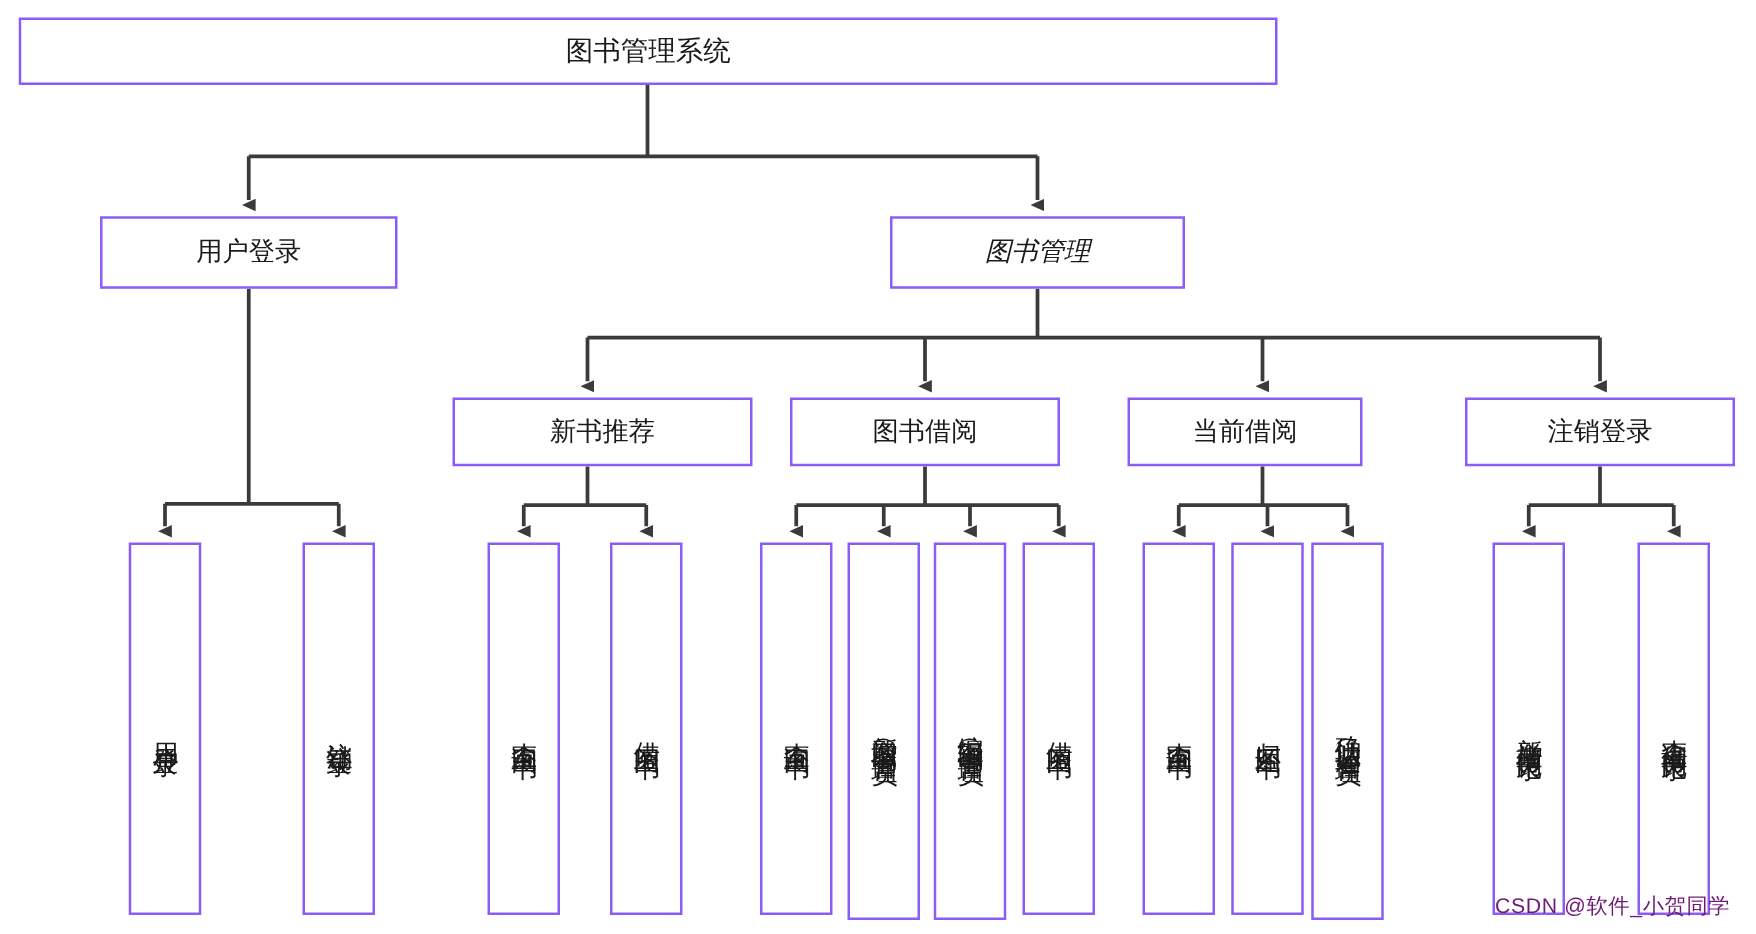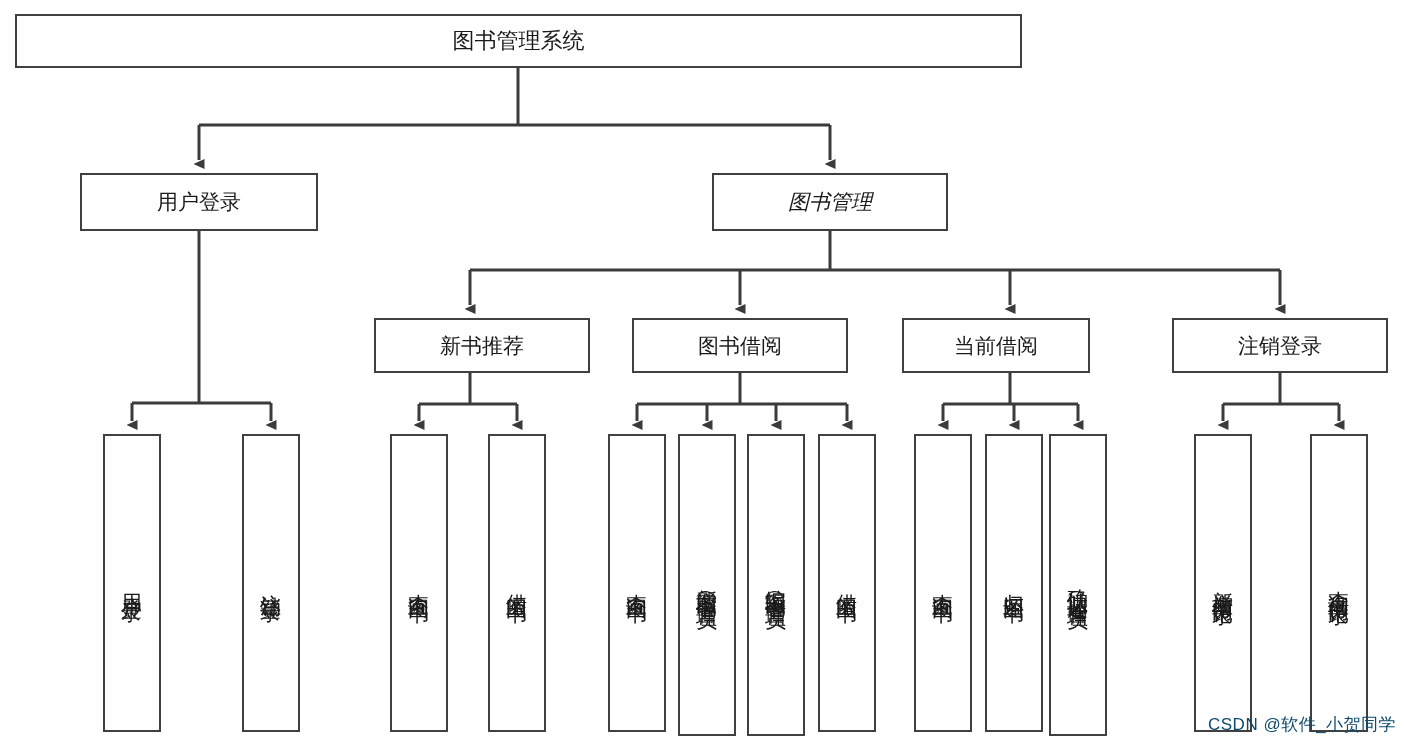--- a/index.html
+++ b/index.html
@@ -21,21 +21,21 @@
     position: absolute;
     left: 0;
     top: 0;
     width: 1405px;
     height: 747px;
   }
   .node-box {
     position: absolute;
     box-sizing: border-box;
     background: #ffffff;
-    border: 2px solid #404040;
+    border: 2px solid #8b5cf6;
     display: flex;
     align-items: center;
     justify-content: center;
     color: #1a1a1a;
   }
   .node-h {
     font-size: 21px;
     line-height: 1.2;
     white-space: nowrap;
   }
@@ -47,24 +47,23 @@
     writing-mode: vertical-rl;
     text-orientation: upright;
     letter-spacing: 3px;
     line-height: 1;
     white-space: nowrap;
     padding: 2px 0;
   }
   .watermark {
     position: absolute;
     font-size: 17px;
-    color: #0c4a6e;
+    color: #701a75;
     white-space: nowrap;
     letter-spacing: 0.5px;
-    padding-left: 12px;
   }
 </style>
 </head>
 <body>
 
 <div id="canvas">
 
   <svg id="diagram-svg" viewBox="0 0 1405 747" xmlns="http://www.w3.org/2000/svg">
     <defs>
       <marker id="arrow" markerWidth="10" markerHeight="11" refX="1" refY="5.5" orient="auto" markerUnits="userSpaceOnUse">
@@ -122,21 +121,21 @@
     <span>图书管理系统</span>
   </div>
 
   <div class="node-box node-h" style="left:80px; top:173px; width:238px; height:58px;">
     <span>用户登录</span>
   </div>
   <div class="node-box node-h" style="left:712px; top:173px; width:236px; height:58px;font-style:italic;">
     <span>图书管理</span>
   </div>
 
-  <div class="node-box node-h" style="left:374px; top:318px; width:216px; height:55px;">
+  <div class="node-box node-h" style="left:362px; top:318px; width:240px; height:55px;">
     <span>新书推荐</span>
   </div>
   <div class="node-box node-h" style="left:632px; top:318px; width:216px; height:55px;">
     <span>图书借阅</span>
   </div>
   <div class="node-box node-h" style="left:902px; top:318px; width:188px; height:55px;">
     <span>当前借阅</span>
   </div>
   <div class="node-box node-h" style="left:1172px; top:318px; width:216px; height:55px;">
     <span>注销登录</span>

